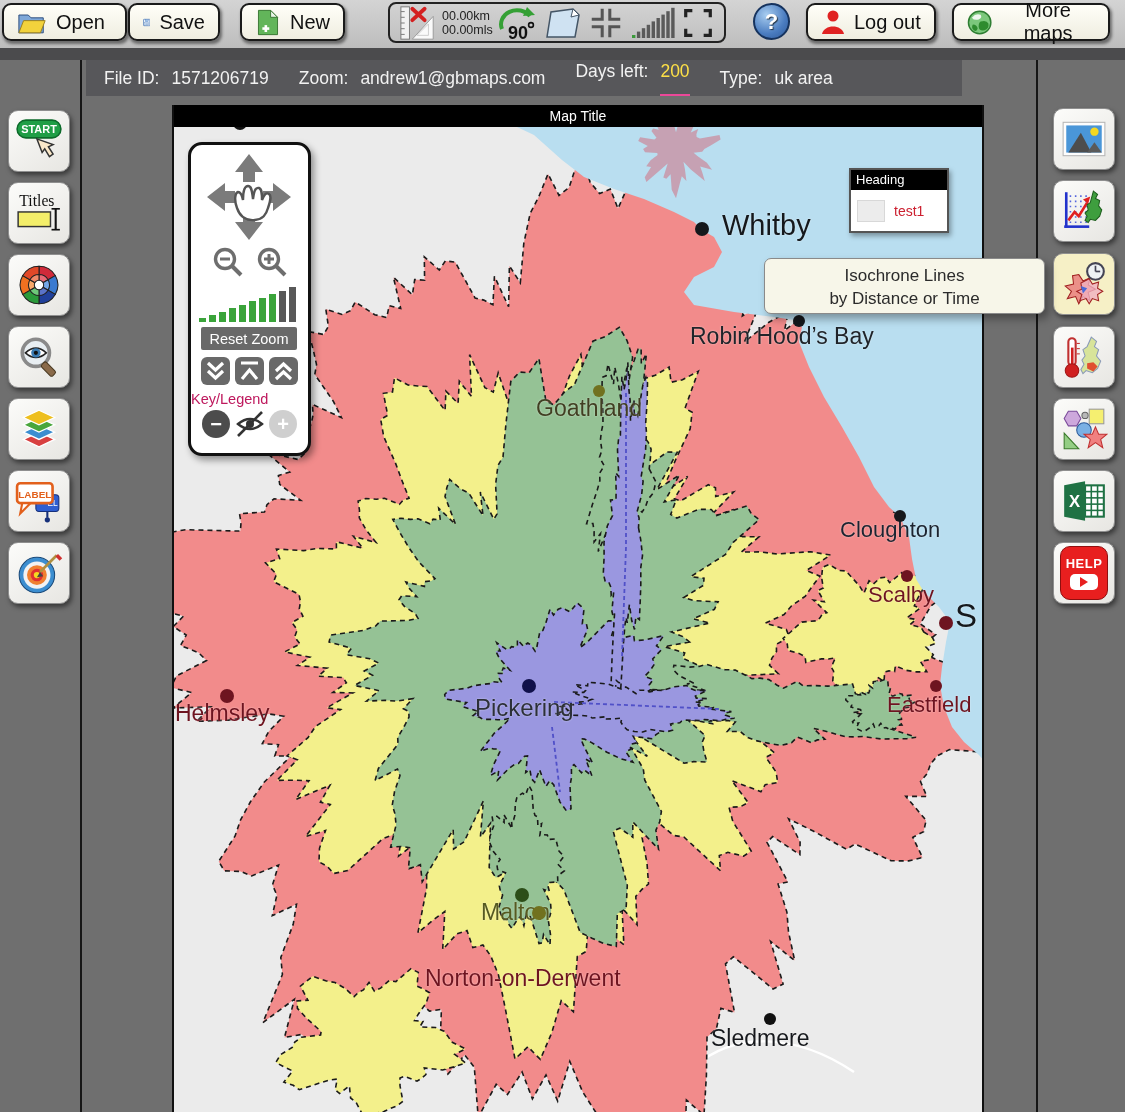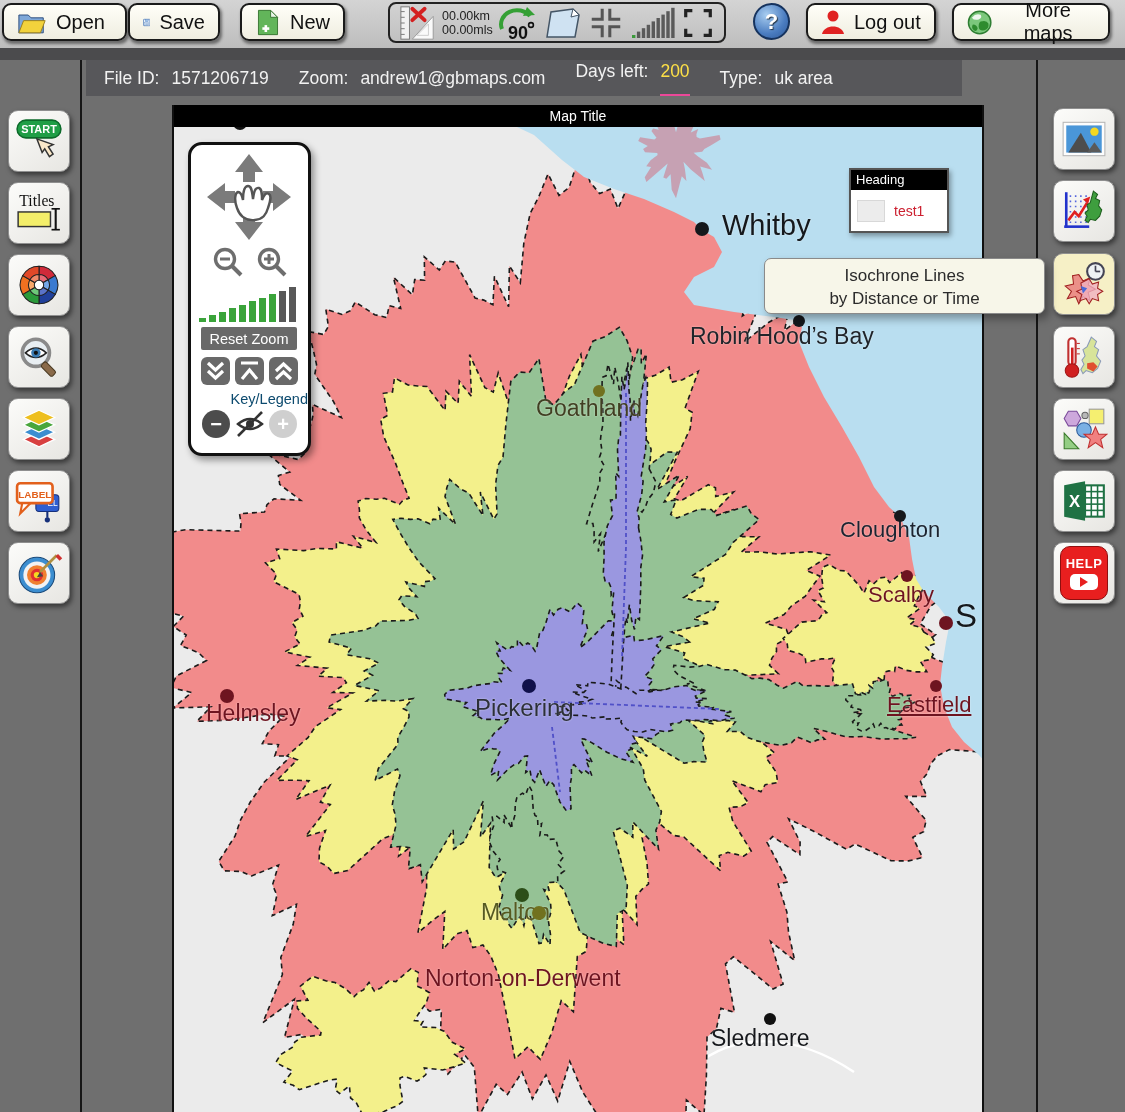--- a/index.html
+++ b/index.html
@@ -54,21 +54,21 @@
   
   #map-controls{position:absolute;left:14px;top:15px;width:117px;height:308px;background:#fff;
         border:3px solid #111;border-radius:14px;box-shadow:3px 4px 7px rgba(0,0,0,.4);z-index:20}
   #pan-cluster{position:absolute;left:14px;top:7px}
   #mag-row{position:absolute;left:0;top:100px;width:100%;display:flex;justify-content:center;gap:10px}
   #zoom-bars{position:absolute;left:6px;top:140px}
   #reset-zoom{position:absolute;left:10px;top:182px;width:96px;height:23px;background:#696969;color:#fff;
         border:none;border-radius:2px;font-size:14.5px;font-family:"Liberation Sans",sans-serif;cursor:pointer}
   #chev-row{position:absolute;left:10px;top:212px;width:97px;display:flex;justify-content:space-between}
   .chev-btn{width:29px;height:28px;background:#696969;border:none;border-radius:6px;padding:0;cursor:pointer}
-  #key-legend-label{position:absolute;left:0;top:246px;width:100%;text-align:right;color:#0c4a6e;font-size:14.5px}
+  #key-legend-label{position:absolute;left:0;top:246px;width:100%;text-align:left;color:#be185d;font-size:14.5px}
   #circle-row{position:absolute;left:11px;top:265px;width:95px;display:flex;justify-content:space-between;align-items:center}
   .circ-btn{width:28px;height:28px;border-radius:50%;border:none;color:#fff;font-size:20px;font-weight:bold;
         line-height:26px;text-align:center;padding:0;cursor:pointer}
 
   
   #legend{position:absolute;left:675px;top:41px;width:96px;background:#fff;border:2px solid #555;
         box-shadow:2px 3px 5px rgba(0,0,0,.35);z-index:15;cursor:move}
   #legend-header{background:#000;color:#fff;font-size:13px;height:20px;line-height:20px;padding-left:5px}
   #legend-body{height:41px;display:flex;align-items:center;gap:9px;padding:0 6px}
   #legend-swatch{width:26px;height:20px;border:1px solid #d8d8d8}
@@ -394,25 +394,25 @@
         <span class="town-label" style="left: 516px; top: 196px; font-size: 23px; color: rgb(32, 36, 42);">Robin Hood’s Bay</span>
         <div class="town-dot" style="left: 619px; top: 188px; width: 12px; height: 12px; background: rgb(21, 24, 28);"></div>
         <span class="town-label" style="left: 362px; top: 268px; font-size: 23px; color: rgb(65, 63, 34);">Goathland</span>
         <div class="town-dot" style="left: 419px; top: 258px; width: 12px; height: 12px; background: rgb(113, 113, 31);"></div>
         <span class="town-label" style="left: 666px; top: 390px; font-size: 22px; color: rgb(28, 36, 48);">Cloughton</span>
         <div class="town-dot" style="left: 720px; top: 383px; width: 12px; height: 12px; background: rgb(22, 24, 28);"></div>
         <span class="town-label" style="left: 694px; top: 455px; font-size: 22px; color: rgb(110, 20, 32);">Scalby</span>
         <div class="town-dot" style="left: 727px; top: 443px; width: 12px; height: 12px; background: rgb(110, 20, 32);"></div>
         <span class="town-label" style="left: 781px; top: 470px; font-size: 33px; color: rgb(21, 24, 28);">S</span>
         <div class="town-dot" style="left: 765px; top: 489px; width: 14px; height: 14px; background: rgb(110, 20, 32);"></div>
-        <span class="town-label" style="left: 713px; top: 565px; font-size: 22px; color: rgb(110, 20, 32); text-decoration: underline;">Eastfield</span>
+        <span class="town-label" style="left: 713px; top: 565px; font-size: 22px; color: rgb(110, 20, 32);">Eastfield</span>
         <div class="town-dot" style="left: 756px; top: 553px; width: 12px; height: 12px; background: rgb(110, 20, 32);"></div>
         <span class="town-label" style="left: 301px; top: 567px; font-size: 24px; color: rgb(44, 48, 56);">Pickering</span>
         <div class="town-dot" style="left: 348px; top: 552px; width: 14px; height: 14px; background: rgb(16, 16, 74);"></div>
-        <span class="town-label" style="left: 1px; top: 573px; font-size: 23px; color: rgb(110, 20, 32); padding-left: 31px;">Helmsley</span>
+        <span class="town-label" style="left: 1px; top: 573px; font-size: 23px; color: rgb(110, 20, 32);">Helmsley</span>
         <div class="town-dot" style="left: 46px; top: 562px; width: 14px; height: 14px; background: rgb(110, 20, 32);"></div>
         <span class="town-label" style="left: 307px; top: 772px; font-size: 23px; color: rgb(86, 90, 32);">Malton</span>
         <div class="town-dot" style="left: 341px; top: 761px; width: 14px; height: 14px; background: rgb(44, 78, 24);"></div>
         <div class="town-dot" style="left: 358px; top: 779px; width: 14px; height: 14px; background: rgb(113, 113, 31);"></div>
         <span class="town-label" style="left: 251px; top: 838px; font-size: 23px; color: rgb(110, 20, 32);">Norton-on-Derwent</span>
         <span class="town-label" style="left: 537px; top: 898px; font-size: 23px; color: rgb(22, 24, 28);">Sledmere</span>
         <div class="town-dot" style="left: 590px; top: 886px; width: 12px; height: 12px; background: rgb(17, 17, 17);"></div>
         <span class="town-label" style="left: 2px; top: 26px; font-size: 22px; color: rgb(34, 34, 34); margin-left: 13px;">is</span>
         <div class="town-dot" style="left: 59px; top: -11px; width: 14px; height: 14px; background: rgb(17, 17, 17);"></div>
       </div>

